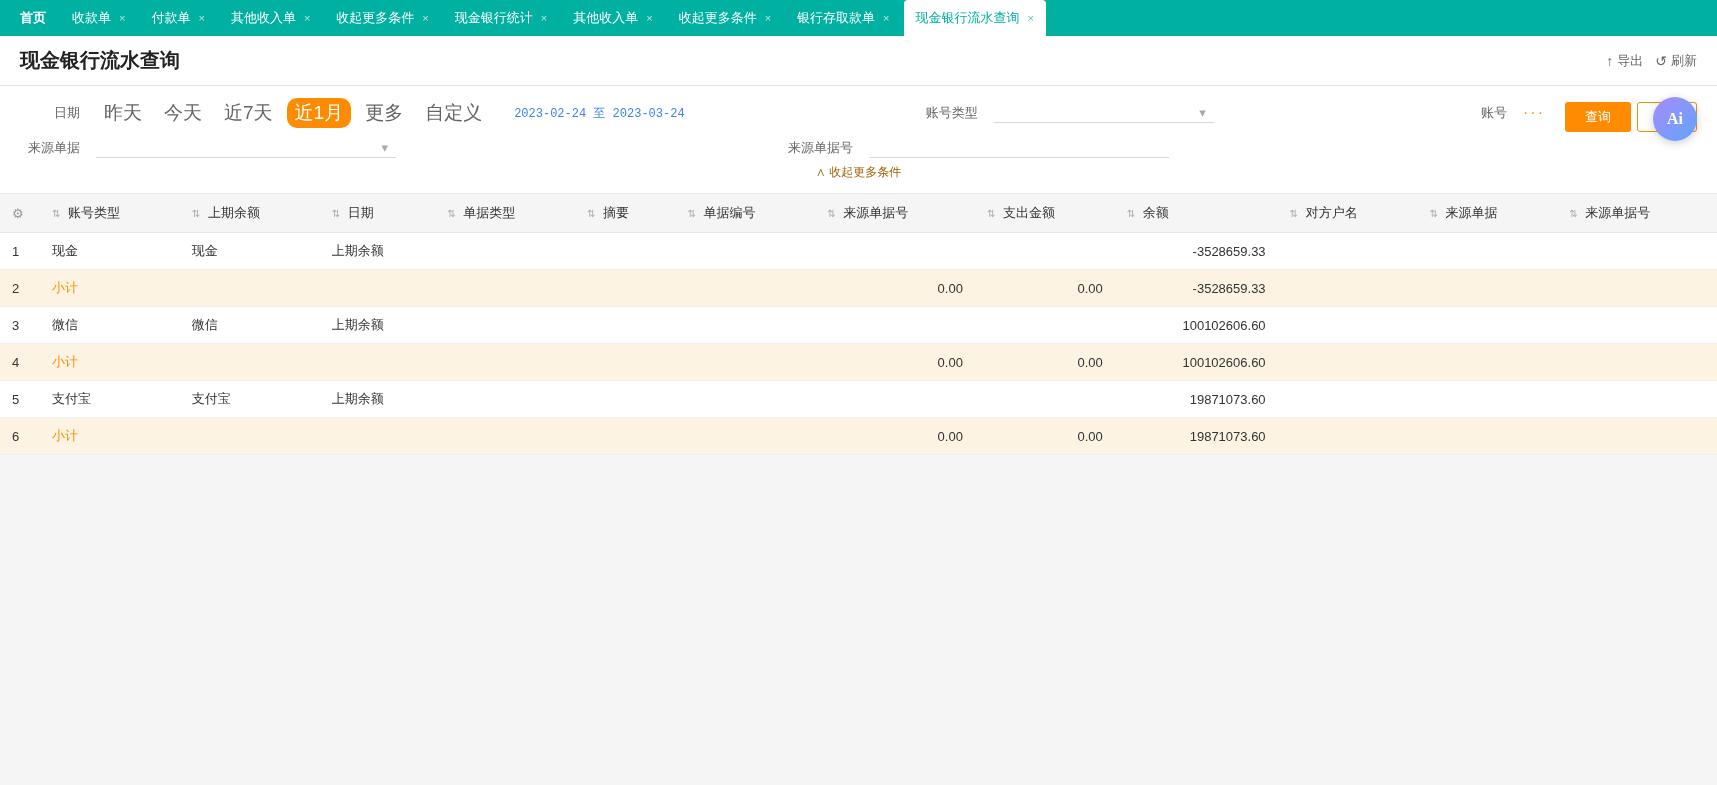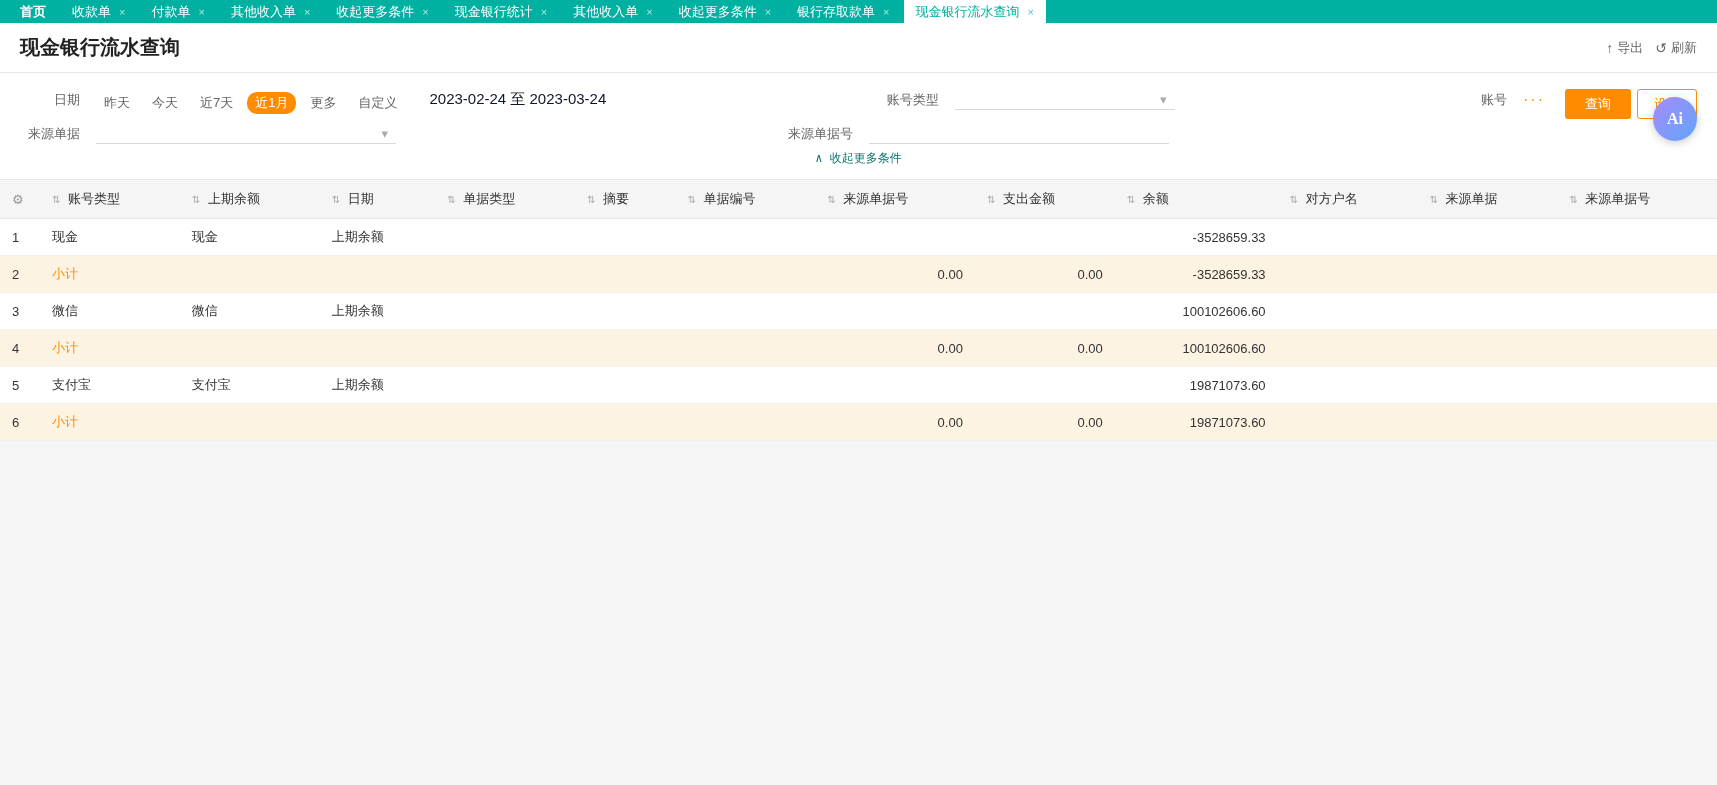--- a/index.html
+++ b/index.html
@@ -3,21 +3,21 @@
   <meta charset="utf-8">
   <style>
     * { box-sizing: border-box; margin: 0; padding: 0; }
     body { font-family: 'Microsoft YaHei', Arial, sans-serif; font-size: 13px; background: #f5f5f5; color: #333; }
 
     
     .top-nav {
       background: #00b0a0;
       display: flex;
       align-items: center;
-      height: 23px;
+      height: 36px;
       padding: 0 8px;
       gap: 2px;
       overflow: hidden;
     }
     .nav-tab {
       color: #fff;
       padding: 0 12px;
       height: 36px;
       line-height: 36px;
       cursor: pointer;
@@ -97,33 +97,33 @@
       display: flex;
       align-items: center;
       gap: 6px;
     }
     .date-btn {
       padding: 2px 8px;
       border: none;
       background: none;
       cursor: pointer;
       color: #666;
-      font-size: 13px;
+      font-size: 19px;
       border-radius: 3px;
-      margin-top: 7px;
     }
     .date-btn.active {
       background: #ff8c00;
       color: #fff;
       border-radius: 10px;
     }
     .date-range {
-      color: #0f172a;
-      font-size: 15px;
+      color: #3b82f6;
+      font-size: 12px;
       margin-left: 4px;
+      font-family: Liberation Mono, monospace;
     }
     .filter-select {
       display: flex;
       align-items: center;
       border-bottom: 1px solid #d9d9d9;
       padding: 2px 8px;
       min-width: 200px;
       cursor: pointer;
       gap: 4px;
     }
@@ -157,24 +157,23 @@
       border: 1px solid #ff8c00;
       padding: 5px 16px;
       border-radius: 3px;
       cursor: pointer;
       font-size: 13px;
     }
 
     .collapse-bar {
       text-align: center;
       padding: 6px 0 0;
-      color: #0f766e;
+      color: #a16207;
       cursor: pointer;
       font-size: 12px;
-      font-family: Liberation Mono, monospace;
     }
 
     
     .query-actions {
       display: flex;
       flex-direction: row;
       gap: 6px;
       align-items: flex-end;
     }
 

